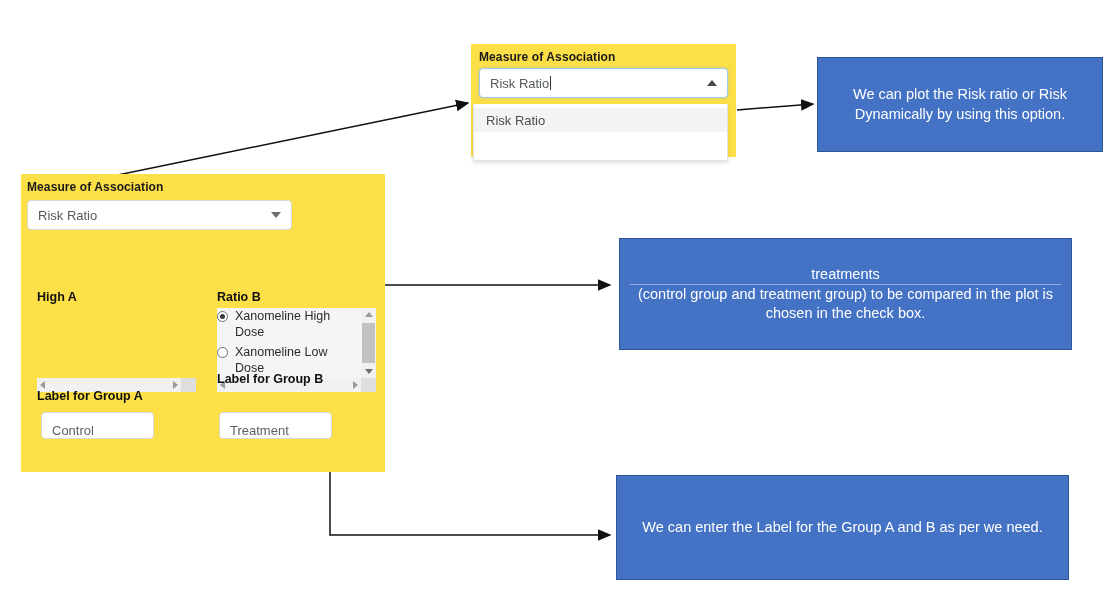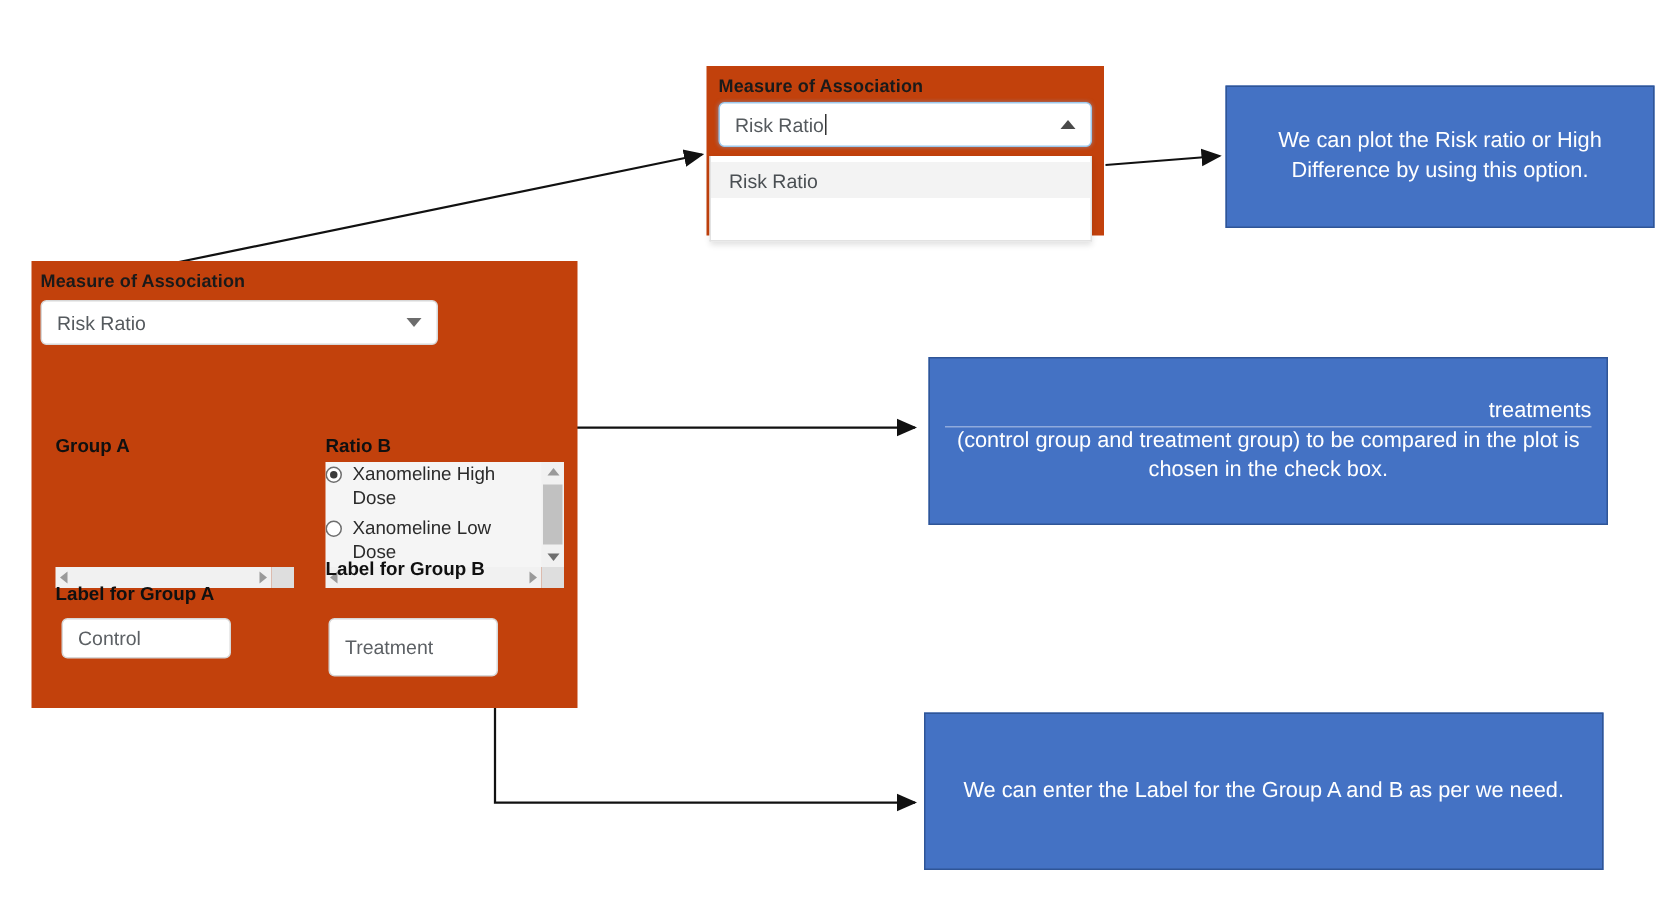--- a/index.html
+++ b/index.html
@@ -6,21 +6,21 @@
   body{
     width:1106px;height:609px;position:relative;overflow:hidden;
     background:#ffffff;
     font-family:"Liberation Sans", sans-serif;
     color:#212121;
   }
   .abs{position:absolute;}
 
   
   .panel{
-    background:#c2410c;
+    background:#fde047;
   }
   .panel-title{
     font-size:12px;font-weight:bold;color:#1a1a1a;letter-spacing:.1px;
   }
   .select-box{
     background:#ffffff;border:1px solid #d8d8d8;border-radius:4px;
     box-sizing:border-box;display:flex;align-items:center;
     padding:0 10px;font-size:13px;color:#555a5e;
   }
   .select-box.focused{
@@ -79,33 +79,32 @@
   .tri-dn{width:0;height:0;border-left:4px solid transparent;border-right:4px solid transparent;border-top:5px solid #6f6f6f;}
   .tri-lf{width:0;height:0;border-top:4px solid transparent;border-bottom:4px solid transparent;border-right:5px solid #9a9a9a;}
   .tri-rt{width:0;height:0;border-top:4px solid transparent;border-bottom:4px solid transparent;border-left:5px solid #9a9a9a;}
   .sb-thumb-v{position:absolute;left:1px;right:1px;background:#c1c1c1;}
   .sb-h{position:absolute;left:0;height:14px;background:#f1f1f1;display:flex;align-items:center;justify-content:space-between;padding:0 3px;box-sizing:border-box;}
   .sb-corner{position:absolute;width:15px;height:14px;background:#dedede;}
 
   
   .tinput{
     background:#ffffff;border:1px solid #d8d8d8;border-radius:4px;box-sizing:border-box;
-    display:flex;align-items:center;padding:0 10px;font-size:13px;color:#5c6064;
+    display:flex;align-items:flex-end;padding:0 10px;font-size:13px;color:#5c6064;
   }
 
   
   .callout{
     background:#4472c4;border:1px solid #2f5597;box-sizing:border-box;
     color:#ffffff;display:flex;align-items:center;justify-content:center;
     text-align:center;padding:6px 10px;line-height:1.32;
   }
   .callout span{display:block;}
   .sp-underline{
     border-bottom:1px solid #8faadc;
-    text-align:right;
   }
 
   svg.overlay{position:absolute;left:0;top:0;width:1106px;height:609px;pointer-events:none;}
 </style>
 </head>
 <body>
 
 <svg class="overlay">
   <defs>
     <marker id="ah" markerWidth="9" markerHeight="9" refX="8" refY="4.5" orient="auto">
@@ -155,21 +154,21 @@
 
 <div class="abs panel" style="left:21px;top:174px;width:364px;height:298px;">
 
   <div class="abs panel-title" style="left:6px;top:6px;">Measure of Association</div>
 
   <div class="abs select-box" style="left:6px;top:26px;width:265px;height:30px;">
     <div class="select-val">Risk Ratio</div>
     <div class="caret-down"></div>
   </div>
 
-  <div class="abs grp-label" style="left:16px;top:116px;">Group A</div>
+  <div class="abs grp-label" style="left:16px;top:116px;">High A</div>
 
 
   <div class="sb-h abs" style="left:16px;top:204px;width:144px;">
     <div class="tri-lf"></div>
     <div class="tri-rt"></div>
   </div>
   <div class="sb-corner abs" style="left:160px;top:204px;"></div>
 
   <div class="abs grp-label" style="left:16px;top:215px;text-align:right;">Label for Group A</div>
 
@@ -202,27 +201,27 @@
   </div>
 
   <div class="sb-h abs" style="left:196px;top:204px;width:144px;">
     <div class="tri-lf"></div>
     <div class="tri-rt"></div>
   </div>
   <div class="sb-corner abs" style="left:340px;top:204px;"></div>
 
   <div class="abs grp-label" style="left:196px;top:198px;">Label for Group B</div>
 
-  <div class="abs tinput" style="left:198px;top:238px;width:113px;height:39px;">
+  <div class="abs tinput" style="left:198px;top:238px;width:113px;height:27px;">
     <span>Treatment</span>
   </div>
 </div>
 
 <div class="abs callout" style="left:817px;top:57px;width:286px;height:95px;font-size:14.5px;">
-  <span>We can plot the Risk ratio or High Difference by using this option.</span>
+  <span>We can plot the Risk ratio or Risk Dynamically by using this option.</span>
 </div>
 
 <div class="abs callout" style="left:619px;top:238px;width:453px;height:112px;font-size:14.5px;">
   <span>
       <span class="sp-underline">treatments</span>
       <span>(control group and treatment group) to be compared in the plot is chosen in the check box.</span>
     </span>
 </div>
 
 <div class="abs callout" style="left:616px;top:475px;width:453px;height:105px;font-size:14.5px;">

